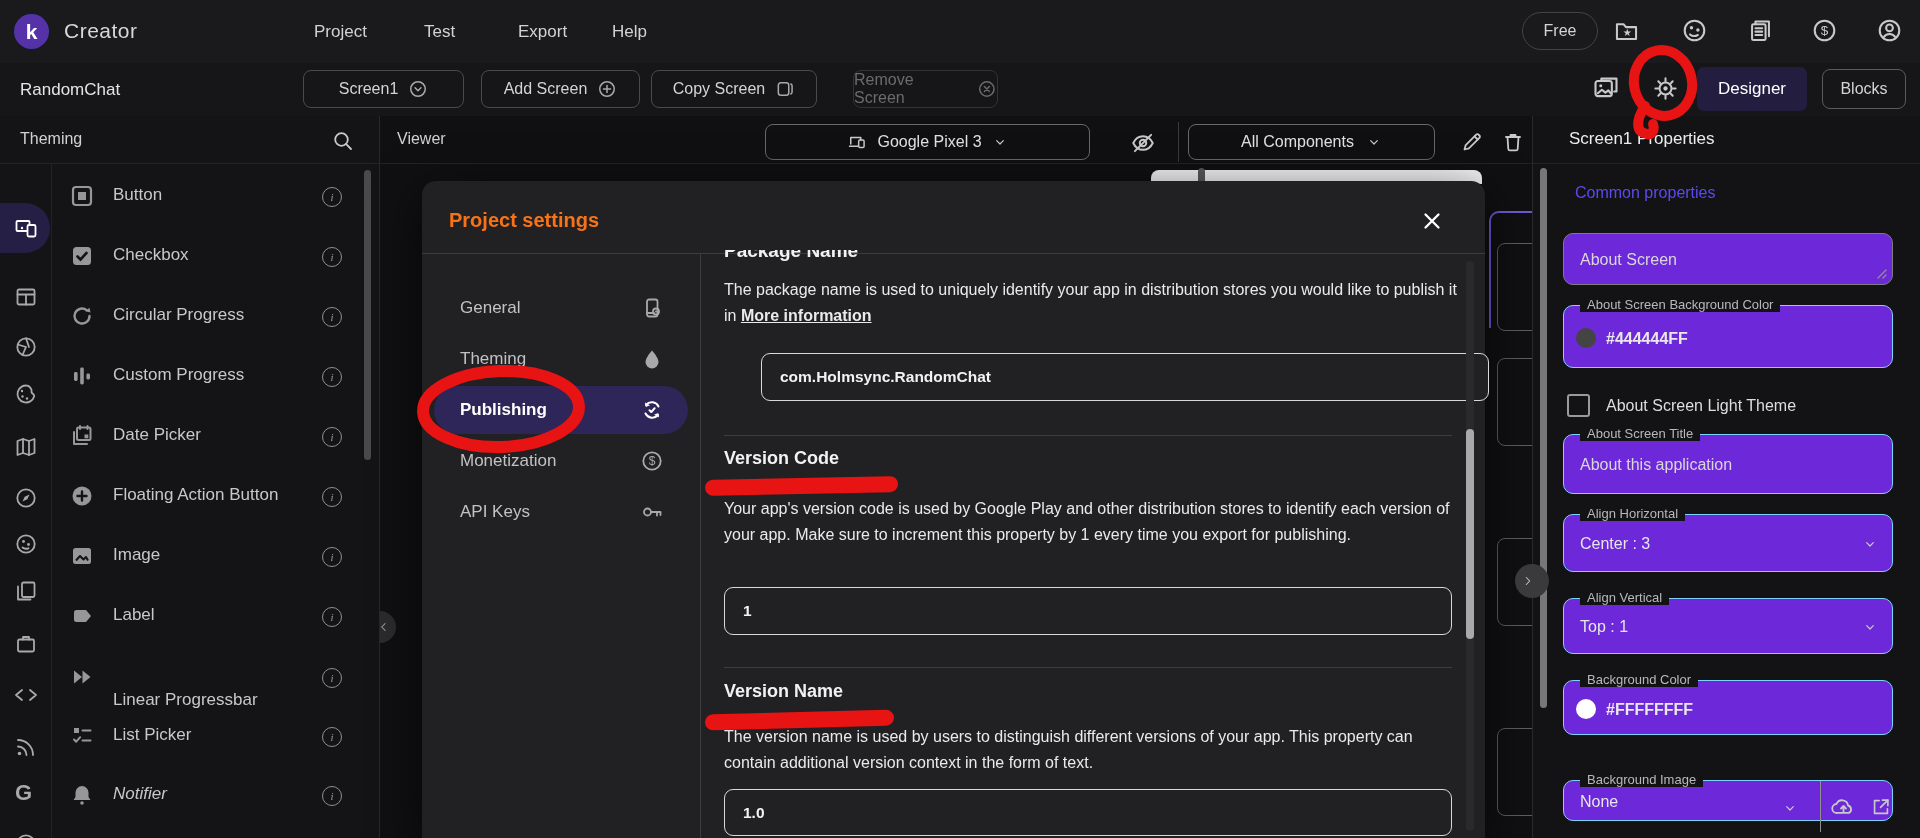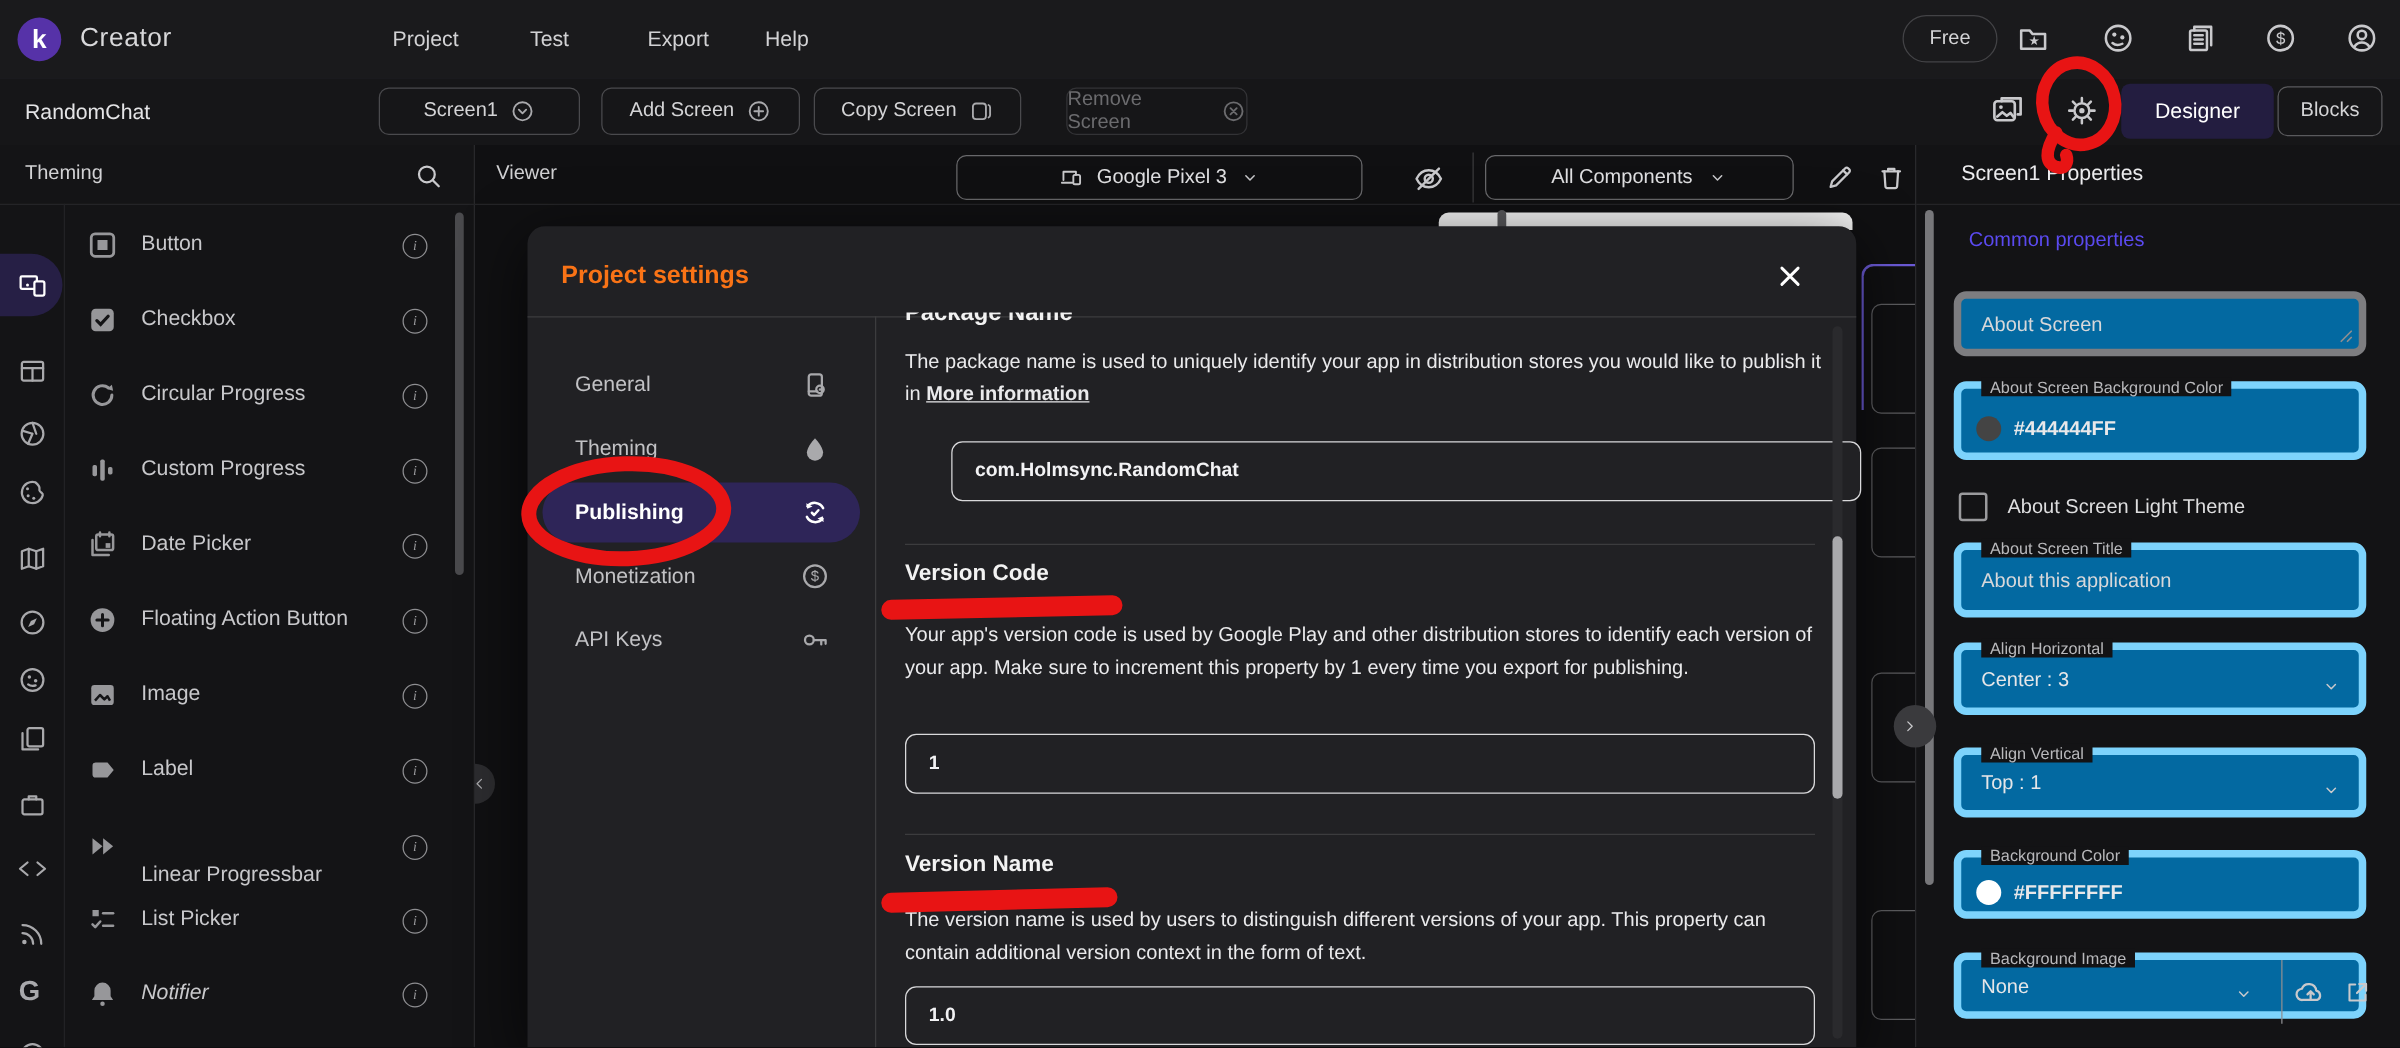--- a/index.html
+++ b/index.html
@@ -8,21 +8,21 @@
   svg.ic{stroke:#a9a9ac;fill:none;stroke-width:1.8;stroke-linecap:round;stroke-linejoin:round;display:block;}
   svg.ic.bright{stroke:#c9c9cc;}
   svg.ic.white{stroke:#ffffff;}
   .panelbar{background:#161618;}
   .tbtn{border:1px solid #4a4a4d;border-radius:8px;display:flex;align-items:center;justify-content:center;gap:10px;color:#d4d4d6;font-size:16px;background:transparent;box-sizing:border-box;}
   .tbtn.disabled{color:#6b6b6e;border-color:#333336;}
   .tbtn.disabled svg{stroke:#6b6b6e;}
   .navitem{font-size:17px;color:#d2d2d4;}
   .plabel{font-size:17px;color:#c8c8cb;}
   .infocircle{width:18px;height:18px;border:1.6px solid #8f8f92;border-radius:50%;color:#9b9b9e;font-size:11px;display:flex;align-items:center;justify-content:center;font-family:"Liberation Serif",serif;font-style:italic;}
-  .fs{border:6px solid #7dd3fc;border-radius:10px;box-sizing:border-box;background:#0369a1;padding-left:15px;}
+  .fs{border:1px solid #7dd3fc;border-radius:10px;box-sizing:border-box;background:#6d28d9;padding-left:15px;}
   .fs .leg{position:absolute;top:-9px;left:16px;background:#131315;padding:0 7px;font-size:13px;color:#b9b9bc;white-space:nowrap;}
   .fs .val{position:absolute;left:16px;top:50%;transform:translateY(-42%);font-size:16px;color:#e6e6e8;}
   .minput{border:1.6px solid #d9d9db;border-radius:9px;background:#212124;color:#f2f2f4;font-weight:bold;font-size:15.5px;display:flex;align-items:center;padding-left:18px;box-sizing:border-box;}
   .mdesc{font-size:16px;line-height:26px;color:#eaeaec;}
   .mhead{font-size:18px;font-weight:bold;color:#f2f2f2;}
   .tab{display:flex;align-items:center;height:48px;color:#c2c2c5;font-size:17px;}
   .divh{background:#3c3c3e;height:1px;}
   .scroll{background:#58585b;border-radius:4px;}
   a.link{color:inherit;text-decoration:underline;}
 </style>
@@ -120,21 +120,21 @@
           <path d="M5,16.5 l3.5,-3 3,2.5 2.5,-2 2,2.5"></path>
         </svg>
     </div>
     <div class="abs" style="left:1652px;top:12px;">
       <svg class="ic bright" width="27" height="27" viewBox="0 0 24 24">
           <circle cx="12" cy="12" r="5.3"></circle>
           <circle cx="12" cy="12" r="1.9" fill="#c9c9cc" stroke="none"></circle>
           <path d="M12,3 V5.6 M12,18.4 V21 M3,12 H5.6 M18.4,12 H21 M5.6,5.6 l1.9,1.9 M16.5,16.5 l1.9,1.9 M18.4,5.6 l-1.9,1.9 M7.5,16.5 l-1.9,1.9"></path>
         </svg>
     </div>
-    <div class="abs" style="left:1697px;top:4px;width:122px;height:44px;background:#231d40;border-radius:7px;display:flex;align-items:center;justify-content:center;">
+    <div class="abs" style="left:1697px;top:4px;width:110px;height:44px;background:#231d40;border-radius:7px;display:flex;align-items:center;justify-content:center;">
       <span style="color:#ffffff;font-size:17px;">Designer</span>
     </div>
     <div class="abs tbtn" style="left:1822px;top:6px;width:84px;height:40px;border-color:#5a5a5d;">
       <span>Blocks</span>
     </div>
   </div>
 
   <div class="abs" style="left:0;top:116px;width:380px;height:722px;background:#141416;border-right:1px solid #28282b;box-sizing:border-box;">
     <div class="abs" style="left:20px;top:14px;font-size:16px;color:#d2d2d4;">Theming</div>
     <div class="abs" style="left:331px;top:13px;">
@@ -523,21 +523,21 @@
           <path d="M7,10 l5,5 5,-5"></path>
         </svg>
     </div>
 
     <div class="abs fs" style="left:30px;top:564px;width:330px;height:55px;">
       <span class="leg">Background Color</span>
       <span class="abs" style="left:12px;top:18px;width:20px;height:20px;border-radius:50%;background:#ffffff;"></span>
       <span class="abs" style="left:42px;top:20px;font-size:16px;font-weight:bold;color:#e8e8ea;">#FFFFFFFF</span>
     </div>
 
-    <div class="abs fs" style="left:30px;top:646px;width:330px;height:53px;">
+    <div class="abs fs" style="left:30px;top:664px;width:330px;height:41px;">
       <span class="leg">Background Image</span>
       <span class="val">None</span>
       <svg class="ic bright" width="16" height="16" viewBox="0 0 24 24" style="position:absolute;left:218px;top:19px;">
           <path d="M7,10 l5,5 5,-5"></path>
         </svg>
       <span class="abs" style="left:256px;top:0;width:1px;height:51px;background:#8e8e91;"></span>
       <span class="abs" style="left:266px;top:14px;">
           <svg class="ic bright" width="27" height="24" viewBox="0 0 27 24">
             <path d="M7,18 a4.5,4.5 0 0 1 -.5,-9 a6,6 0 0 1 11.5,1.5 a4,4 0 0 1 1,7.4 H7 Z"></path>
             <path d="M13.5,17 v-5.5 M11,13.5 l2.5,-2.5 2.5,2.5"></path>

